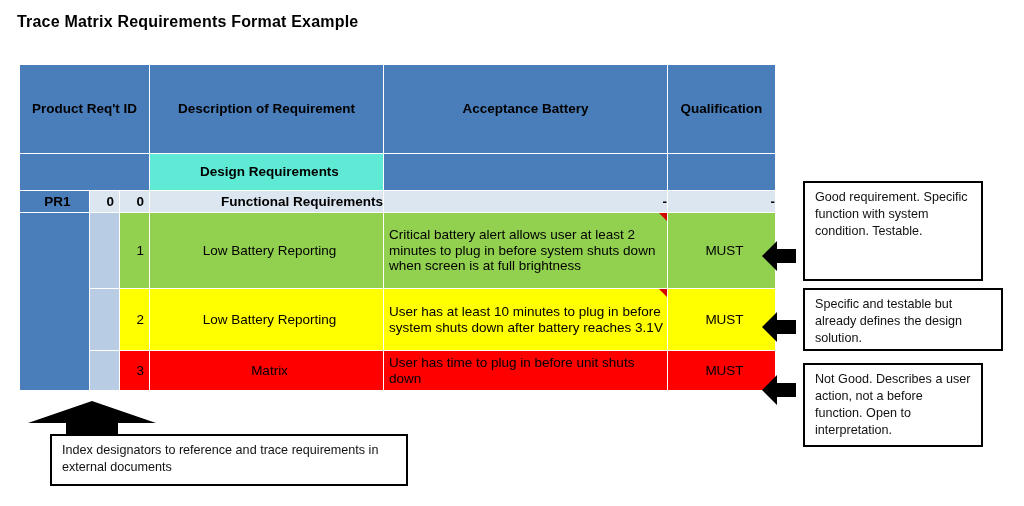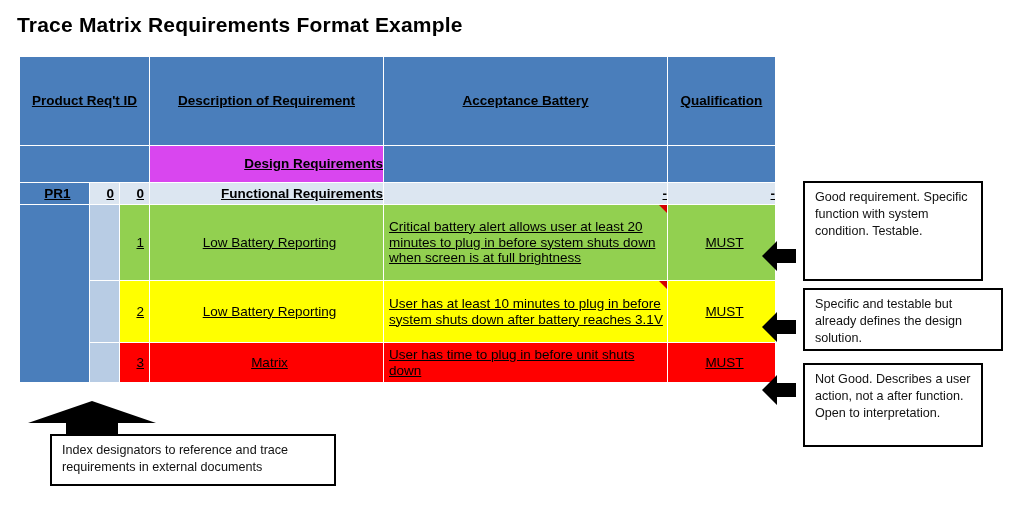--- a/index.html
+++ b/index.html
@@ -13,36 +13,35 @@
     position: relative;
     overflow: hidden;
     font-family: "Liberation Sans", sans-serif;
   }
 
   
   #slide-title {
     position: absolute;
     left: 17px;
     top: 13px;
-    font-size: 21px;
+    font-size: 16px;
     font-weight: bold;
     color: #000000;
     letter-spacing: 0.2px;
     white-space: nowrap;
   }
 
   
   #trace-table {
     position: absolute;
     left: 19px;
-    top: 56px;
+    top: 64px;
     width: 756px;
     border-collapse: collapse;
     table-layout: fixed;
-    text-decoration: underline;
   }
   #trace-table td {
     padding: 0;
     vertical-align: middle;
     font-size: 13.5px;
     color: #000000;
     border: 1px solid #ffffff;
     line-height: 1.17;
   }
 
@@ -57,24 +56,24 @@
   
   .hdr {
     background: #4a7ebb;
     color: #ffffff;
     font-weight: bold;
     text-align: center;
     font-size: 13.5px;
     height: 88px;
   }
   .hdr-sub {
-    background: #d946ef;
+    background: #5eead4;
     color: #ffffff;
     font-weight: bold;
-    text-align: right;
+    text-align: center;
     font-size: 13.5px;
     height: 36px;
     padding-left: 6px !important;
   }
   .hdr-blank { background: #4a7ebb; height: 36px; }
 
   
   .sec-pr {
     background: #4a7ebb;
     color: #ffffff;
@@ -125,21 +124,21 @@
     border: 2px solid #000000;
     font-size: 12.6px;
     line-height: 1.36;
     color: #111111;
     padding: 6px 8px 6px 10px;
     box-sizing: border-box;
   }
   #callout-good      { left: 803px; top: 181px; width: 180px; height: 100px; }
   #callout-design    { left: 803px; top: 288px; width: 200px; height: 63px; }
   #callout-notgood   { left: 803px; top: 363px; width: 180px; height: 84px; }
-  #callout-index     { left: 50px;  top: 434px; width: 286px; height: 52px; }
+  #callout-index     { left: 50px;  top: 434px; width: 358px; height: 52px; }
 
   
   .arrow-left {
     position: absolute;
     width: 34px;
     height: 34px;
   }
   #arrow-good    { left: 762px; top: 239px; }
   #arrow-design  { left: 762px; top: 310px; }
   #arrow-notgood { left: 762px; top: 373px; }
@@ -191,21 +190,21 @@
       <td class="sec-lt txt">-</td>
       <td class="sec-lt txt">-</td>
     </tr>
 
     <tr class="row-green r1">
       <td class="span-pr" rowspan="3"></td>
       <td class="span-idx1"></td>
       <td class="tint idx-num">1</td>
       <td class="tint cell-txt">Low Battery Reporting</td>
       <td class="tint cell-acc">
-        <span>Critical battery alert allows user at least 20 minutes to plug in before system shuts down when screen is at full brightness</span>
+        <span>Critical battery alert allows user at least 2 minutes to plug in before system shuts down when screen is at full brightness</span>
         <span class="comment-flag"></span>
       </td>
       <td class="tint cell-txt">MUST</td>
     </tr>
 
     <tr class="row-yellow r2">
       <td class="span-idx1"></td>
       <td class="tint idx-num">2</td>
       <td class="tint cell-txt">Low Battery Reporting</td>
       <td class="tint cell-acc">
@@ -240,15 +239,15 @@
 </svg>
 
 <svg id="arrow-up" viewBox="0 0 128 40">
   <polygon points="64,0 128,22 90,22 90,40 38,40 38,22 0,22" fill="#000000"></polygon>
 </svg>
 
 <div id="callout-good" class="callout">Good requirement. Specific function with system condition. Testable.</div>
 
 <div id="callout-design" class="callout">Specific and testable but already defines the design solution.</div>
 
-<div id="callout-notgood" class="callout">Not Good. Describes a user action, not a after function. Open to interpretation.</div>
+<div id="callout-notgood" class="callout">Not Good. Describes a user action, not a before function. Open to interpretation.</div>
 
 <div id="callout-index" class="callout">Index designators to reference and trace requirements in external documents</div>
 
 </body></html>

